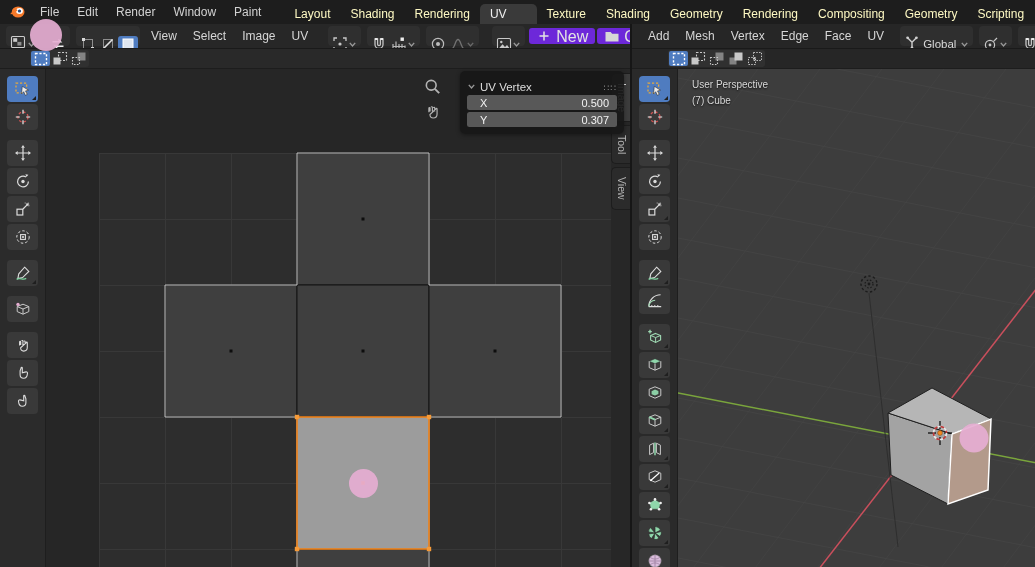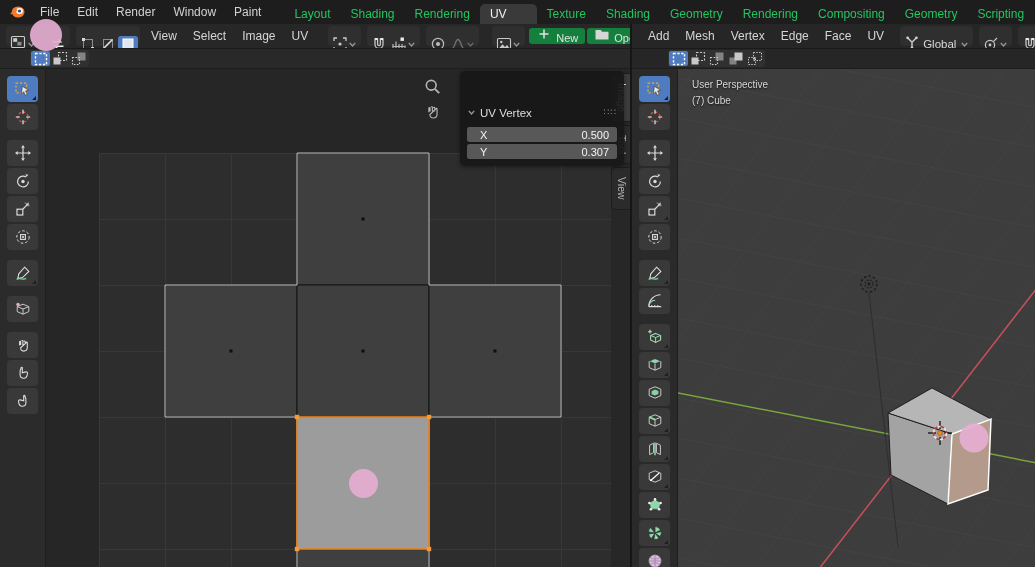--- a/index.html
+++ b/index.html
@@ -4,35 +4,35 @@
 <style>
   html,body{margin:0;padding:0;background:#1a1a1a;width:1035px;height:567px;overflow:hidden;
     font-family:"Liberation Sans",sans-serif;-webkit-font-smoothing:antialiased;}
   #app{position:absolute;width:1035px;height:567px;background:#1d1d1d;}
   
   #topbar{position:absolute;left:0;top:0;width:933px;height:24px;background:#1d1d1d;
     border-bottom:1px solid #111;display:flex;align-items:center;}
   #topbar .logo{width:22px;height:18px;margin:0 4px 0 8px;display:flex;align-items:center;justify-content:center;}
   .menu-item{color:#d2d2d2;font-size:12px;padding:0 9px;line-height:24px;cursor:default;}
   #ws-tabs{display:flex;align-items:flex-end;height:24px;margin-left:14px;}
-  .ws-tab{color:#22c55e;font-size:12px;padding:0 10px;height:20px;line-height:20px;border-radius:5px 5px 0 0;}
+  .ws-tab{color:#fef9c3;font-size:12px;padding:0 10px;height:20px;line-height:20px;border-radius:5px 5px 0 0;}
   .ws-tab.active{background:#3a3a3a;color:#f0f0f0;}
   .ws-add{color:#b5b5b5;font-size:13px;padding:0 8px;height:20px;line-height:20px;}
   
   .ed-header{position:absolute;left:0;top:0;right:0;height:24px;background:#272727;
     border-bottom:1px solid #1a1a1a;display:flex;align-items:center;overflow:hidden;white-space:nowrap;}
   .tool-strip{position:absolute;left:0;top:25px;right:0;height:19px;background:#292929;
     border-bottom:1px solid #1d1d1d;display:flex;align-items:center;overflow:hidden;}
   .hdr-menu{color:#d6d6d6;font-size:12px;padding:0 8px;line-height:24px;}
   .wgroup{display:flex;align-items:center;background:#2f2f2f;border-radius:4px;margin:0 3px;padding:1px 2px;height:18px;}
   .wbtn{display:flex;align-items:center;justify-content:center;padding:0 2px;height:16px;border-radius:3px;color:#cfcfcf;margin-top:16px;}
   .wbtn.on{background:#4f7cc0;color:#fff;}
   .wbtn .chev{margin-left:1px;}
-  .txtbtn{display:flex;align-items:flex-end;gap:4px;background:#15803d;border-radius:3px;height:16px;
-    padding:0 7px;color:#e3e3e3;font-size:11px;margin:0 1px;}
+  .txtbtn{display:flex;align-items:flex-start;gap:4px;background:#6d28d9;border-radius:3px;height:16px;
+    padding:0 7px;color:#e3e3e3;font-size:16px;margin:0 1px;}
   .hdr-label{color:#d8d8d8;font-size:12px;}
   
   .toolbar{position:absolute;left:0;top:0;bottom:0;width:45px;background:#2b2b2b;border-right:1px solid #1e1e1e;
     display:flex;flex-direction:column;align-items:center;padding-top:7px;z-index:5;}
   .tool-btn{width:31px;height:26px;margin-bottom:2px;background:#393939;border-radius:4px;
     display:flex;align-items:center;justify-content:center;position:relative;flex:none;}
   .tool-btn.gap{margin-top:8px;}
   .tool-btn.active{background:#4f7cc0;}
   .tool-btn .sub{position:absolute;right:2px;bottom:2px;width:0;height:0;
     border-left:4px solid transparent;border-bottom:4px solid #1f1f1f;}
@@ -51,21 +51,21 @@
   #uv-svg{position:absolute;left:0;top:0;}
   .navgizmo{position:absolute;width:18px;height:18px;color:#c3c3c3;opacity:.9;}
   
   #ntabs{position:absolute;right:0;top:4px;width:19px;display:flex;flex-direction:column;}
   .ntab{writing-mode:vertical-rl;font-size:10.5px;color:#b5b5b5;background:#2b2b2b;border:1px solid #1d1d1d;
     border-right:none;border-radius:5px 0 0 5px;padding:9px 2px;margin-bottom:3px;text-align:center;}
   .ntab.active{background:#3d3d3d;color:#ededed;}
   
   #uvv-panel{position:absolute;left:460px;top:2px;width:150px;background:rgba(24,24,24,.93);
     border-radius:5px;padding:4px 7px 7px 7px;z-index:8;box-shadow:0 1px 4px rgba(0,0,0,.4);}
-  #uvv-panel .p-hd{display:flex;align-items:flex-start;height:18px;color:#dedede;font-size:11.5px;gap:4px;margin-top:32px;}
+  #uvv-panel .p-hd{display:flex;align-items:flex-end;height:18px;color:#dedede;font-size:11.5px;gap:4px;}
   #uvv-panel .grip{margin-left:auto;color:#8a8a8a;letter-spacing:1px;font-size:9px;}
   .p-row{display:flex;justify-content:space-between;align-items:center;background:#585858;border-radius:2.5px;
     height:15px;margin-top:2px;padding:0 8px 0 13px;color:#f2f2f2;font-size:11px;}
   
   #v3d-region{position:absolute;left:630px;top:24px;width:405px;height:543px;background:#3d3d3d;border-left:2px solid #161616;}
   #v3d-body{position:absolute;left:0;top:45px;right:0;bottom:0;overflow:hidden;}
   #v3d-svg{position:absolute;left:0;top:0;}
   #v3d-overlay{position:absolute;left:60px;top:8px;color:#d8d8d8;font-size:10px;line-height:16px;
     text-shadow:0 1px 2px rgba(0,0,0,.8);z-index:6;}
   

